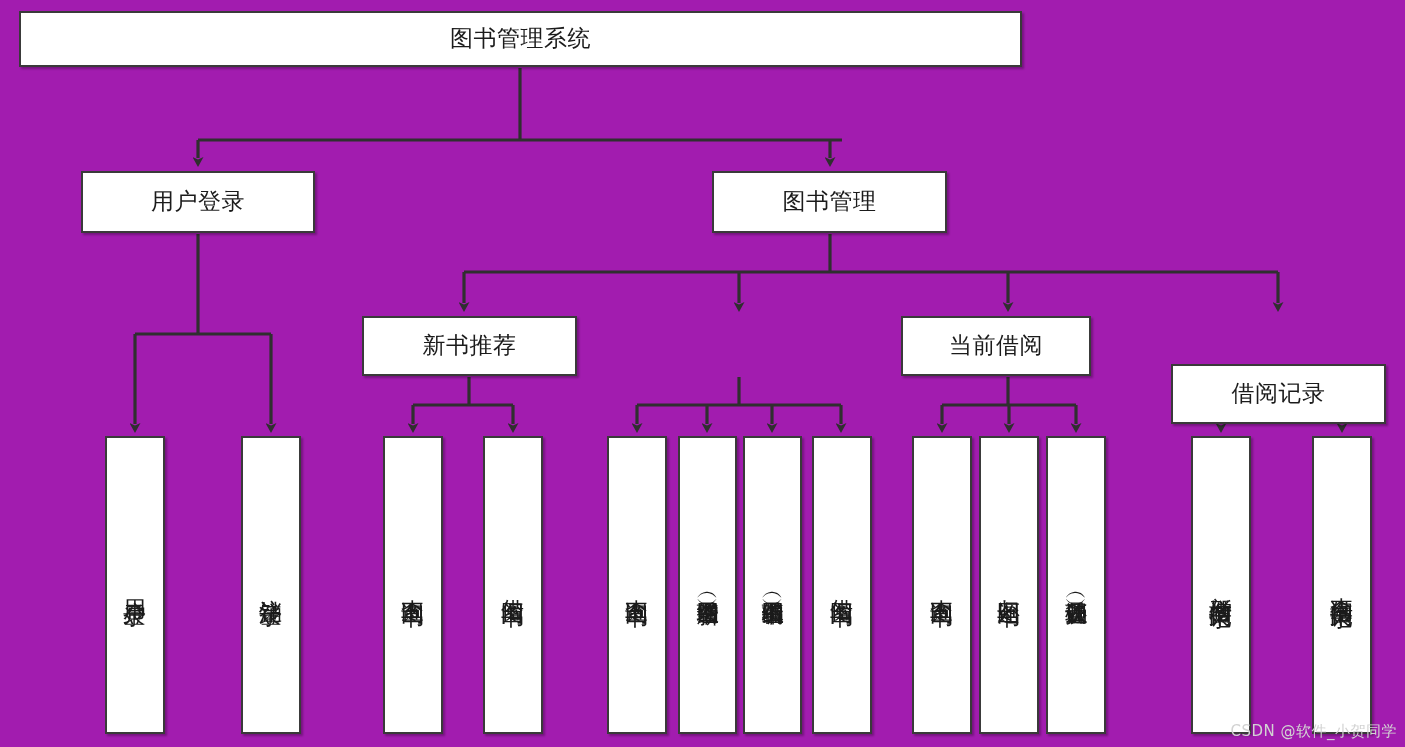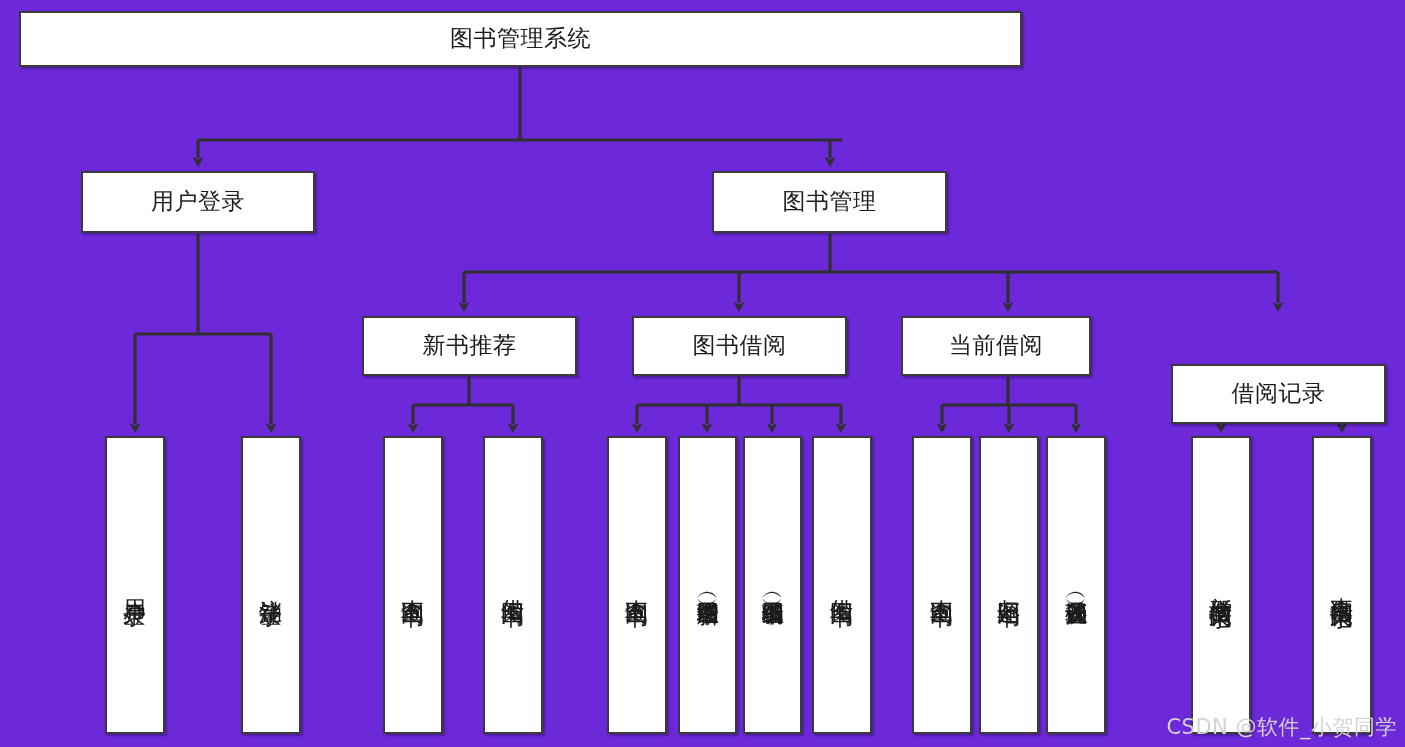--- a/index.html
+++ b/index.html
@@ -7,21 +7,21 @@
     padding: 0;
     background: #ffffff;
   }
   body {
     font-family: "DejaVu Sans", "Liberation Sans", sans-serif;
   }
   #canvas {
     position: relative;
     width: 1405px;
     height: 747px;
-    background: #6d28d9;
+    background: #a21caf;
     overflow: hidden;
   }
   #edges {
     position: absolute;
     left: 0;
     top: 0;
     width: 1405px;
     height: 747px;
   }
   .node {
@@ -58,21 +58,21 @@
   }
   .node.vertical.tight .label {
     font-size: 22px;
     line-height: 1.12;
     letter-spacing: 0px;
   }
   #watermark {
     position: absolute;
     right: 8px;
     bottom: 6px;
-    font-size: 21px;
+    font-size: 15px;
     color: #d2d2d2;
     letter-spacing: 0.5px;
     white-space: nowrap;
     z-index: 5;
     pointer-events: none;
   }
 </style>
 </head>
 <body>
 
@@ -135,23 +135,20 @@
   <div class="node horizontal" style="left:81px; top:171px; width:234px; height:62px;">
     <span class="label">用户登录</span>
   </div>
   <div class="node horizontal" style="left:362px; top:316px; width:215px; height:60px;">
     <span class="label">新书推荐</span>
   </div>
 
   <div class="node horizontal" style="left:712px; top:171px; width:235px; height:62px;">
     <span class="label">图书管理</span>
   </div>
-  <div class="node horizontal" style="left:632px; top:316px; width:215px; height:60px;">
-    <span class="label">图书借阅</span>
-  </div>
   <div class="node horizontal" style="left:901px; top:316px; width:190px; height:60px;">
     <span class="label">当前借阅</span>
   </div>
   <div class="node horizontal" style="left:1171px; top:316px; width:215px; height:60px;margin-top:48px;">
     <span class="label">借阅记录</span>
   </div>
 
   <div class="node vertical" style="left:105px; top:436px; width:60px; height:298px;">
     <span class="label">用户登录</span>
   </div>

